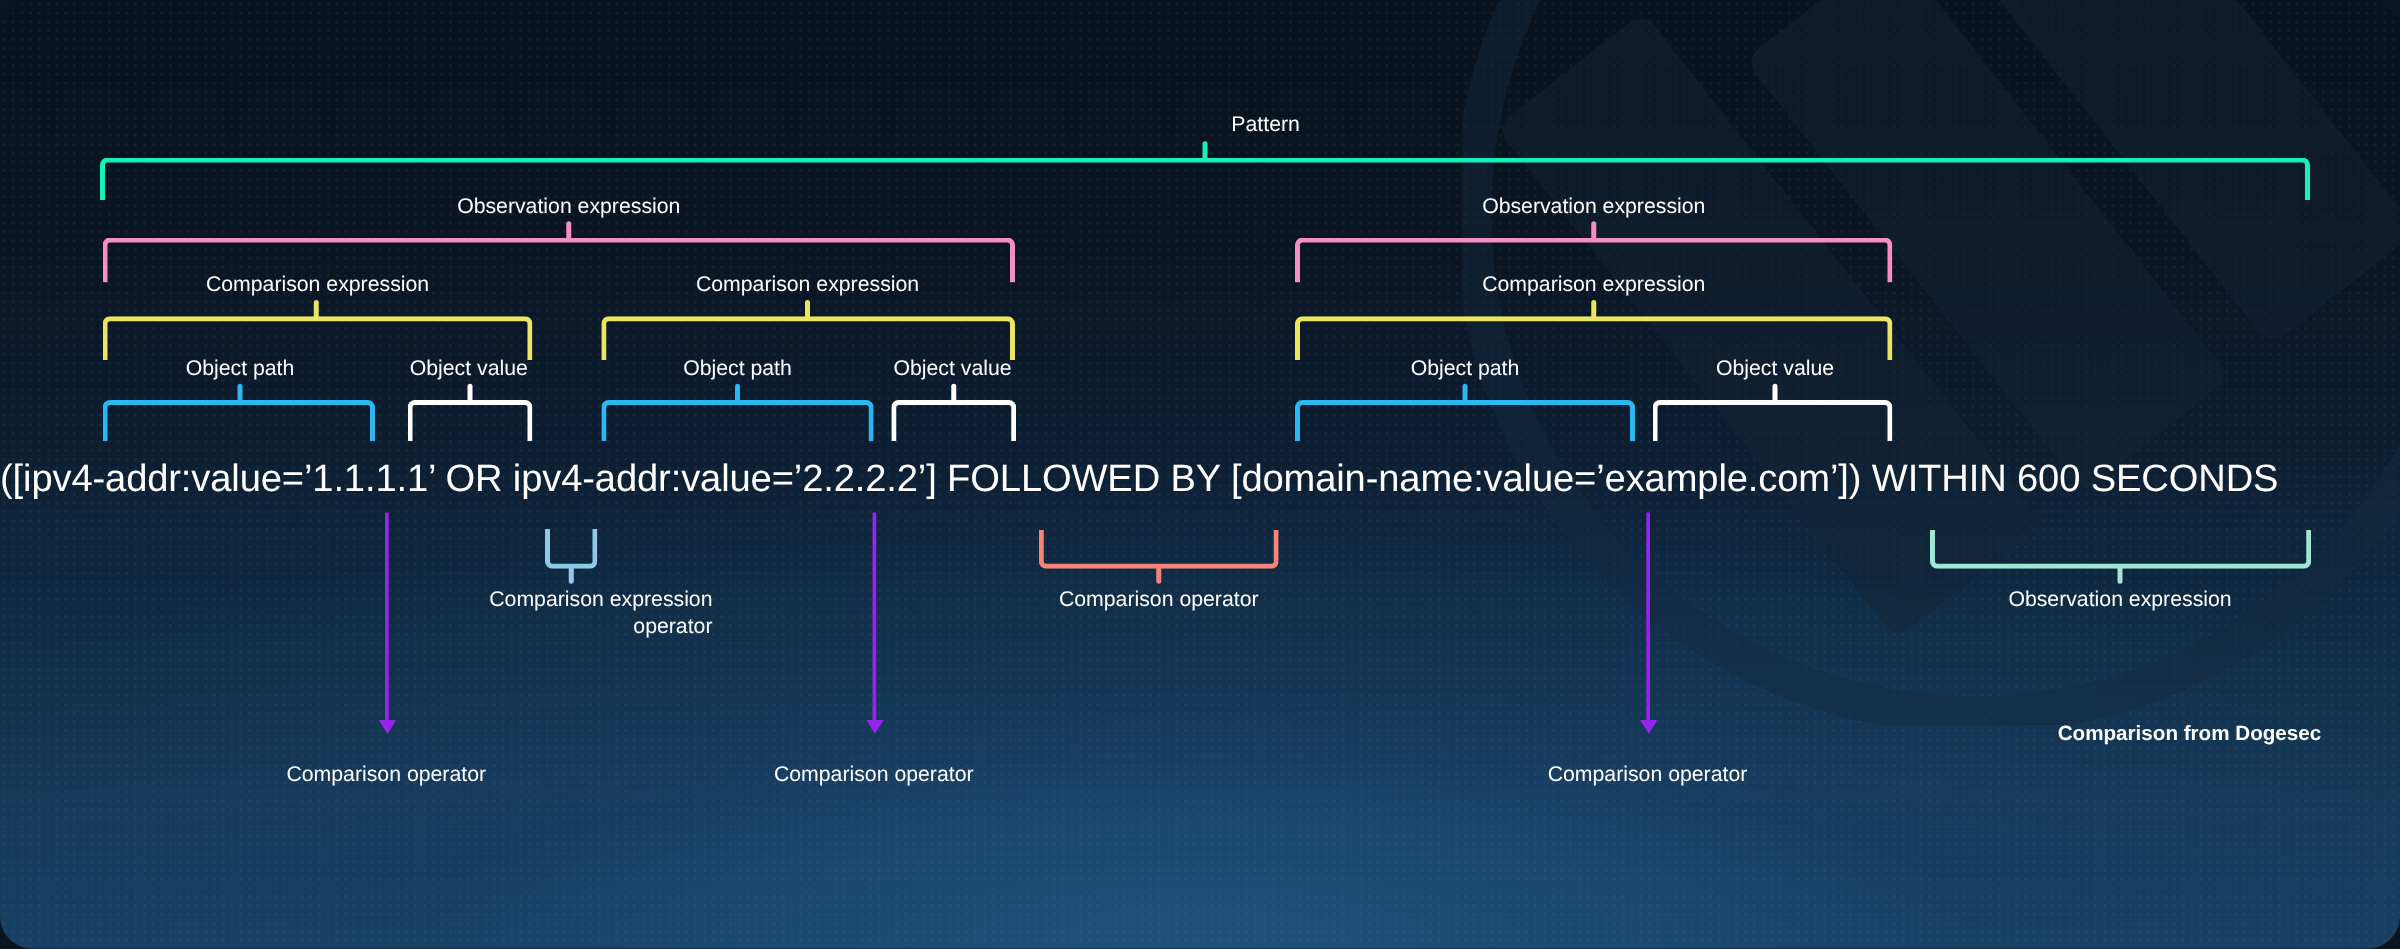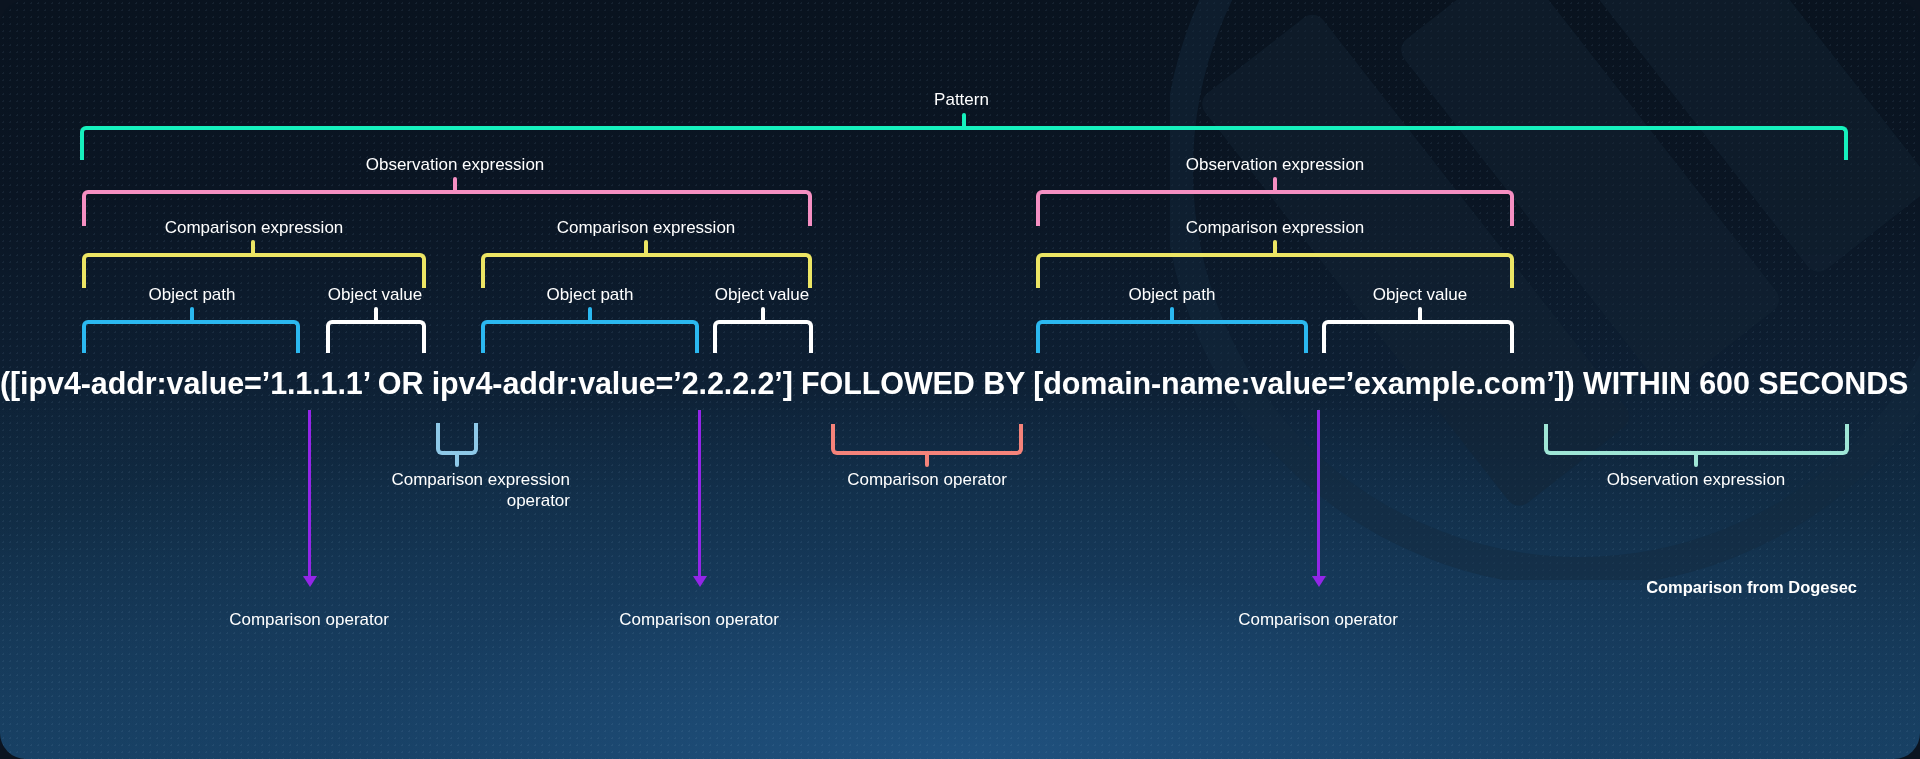--- a/index.html
+++ b/index.html
@@ -48,21 +48,21 @@
 
   
   #pattern-line {
     position: absolute;
     left: 0;
     top: 366px;
     width: 1752px;
     text-align: center;
     color: #ffffff;
     font-size: 30.5px;
-    font-weight: 700;
+    font-weight: 400;
     letter-spacing: -0.1px;
     white-space: nowrap;
   }
 
   
   .lbl {
     position: absolute;
     color: #ffffff;
     font-size: 17px;
     font-weight: 400;
@@ -137,21 +137,21 @@
         <rect x="340" y="200" width="150" height="440" rx="14"></rect>
         <rect x="530" y="120" width="150" height="520" rx="14"></rect>
       </g>
     </g>
   </svg>
 
   <div id="pattern-line">([ipv4-addr:value=’1.1.1.1’ OR ipv4-addr:value=’2.2.2.2’] FOLLOWED BY [domain-name:value=’example.com’]) WITHIN 600 SECONDS</div>
 
   <div class="bracket br-down" style="left:80px; top:126px; width:1768px; height:34px; border-color:#16f0bd;"></div>
   <div class="stem" style="left:962px; top:113px; height:15px; background:#16f0bd;"></div>
-  <div class="lbl" style="left:945px; top:90px;padding-left:33px;">Pattern</div>
+  <div class="lbl" style="left:996px; top:90px;padding-left:33px;">Pattern</div>
 
   <div class="bracket br-down" style="left:82px; top:190px; width:730px; height:36px; border-color:#f58fc2;"></div>
   <div class="stem" style="left:453px; top:177px; height:15px; background:#f58fc2;"></div>
   <div class="lbl" style="left:455px; top:155px;">Observation expression</div>
 
   <div class="bracket br-down" style="left:1036px; top:190px; width:478px; height:36px; border-color:#f58fc2;"></div>
   <div class="stem" style="left:1273px; top:177px; height:15px; background:#f58fc2;"></div>
   <div class="lbl" style="left:1275px; top:155px;">Observation expression</div>
 
   <div class="bracket br-down" style="left:82px; top:253px; width:344px; height:35px; border-color:#ece564;"></div>

